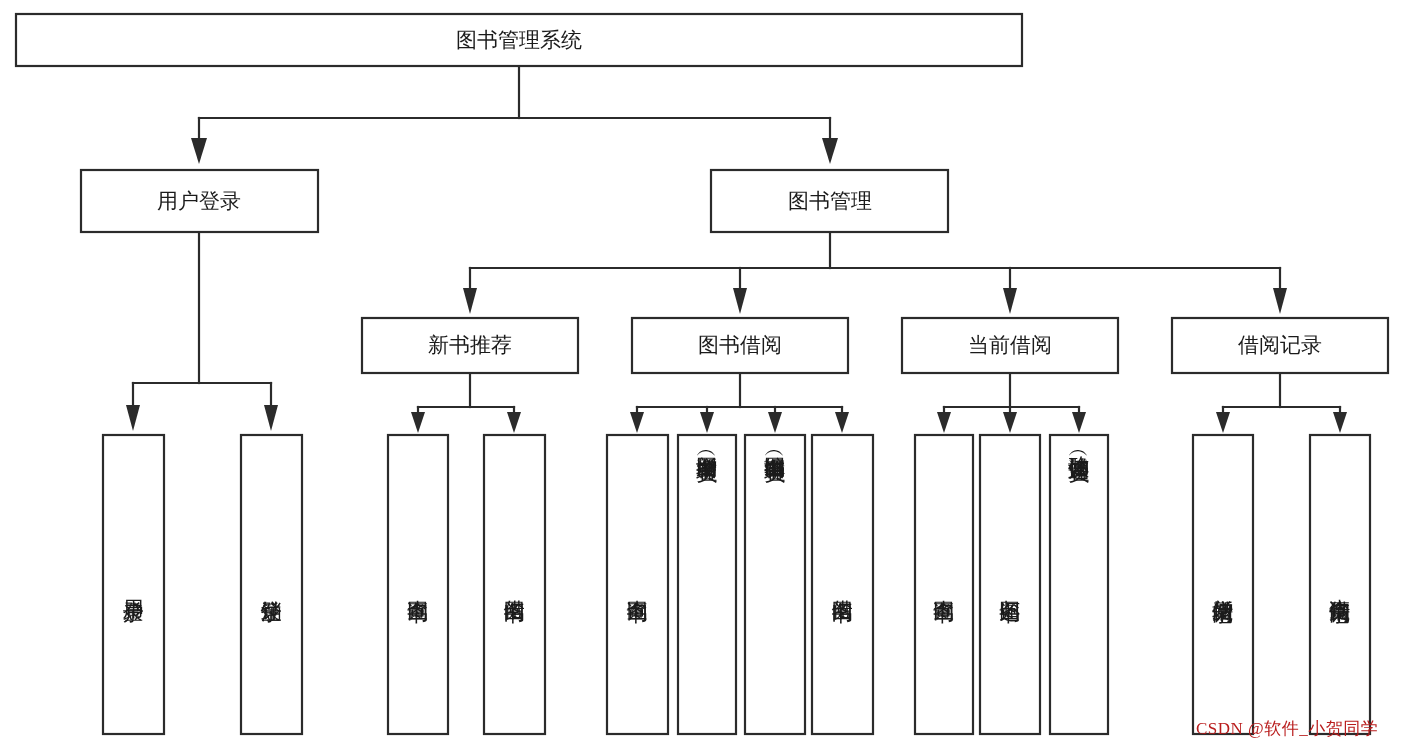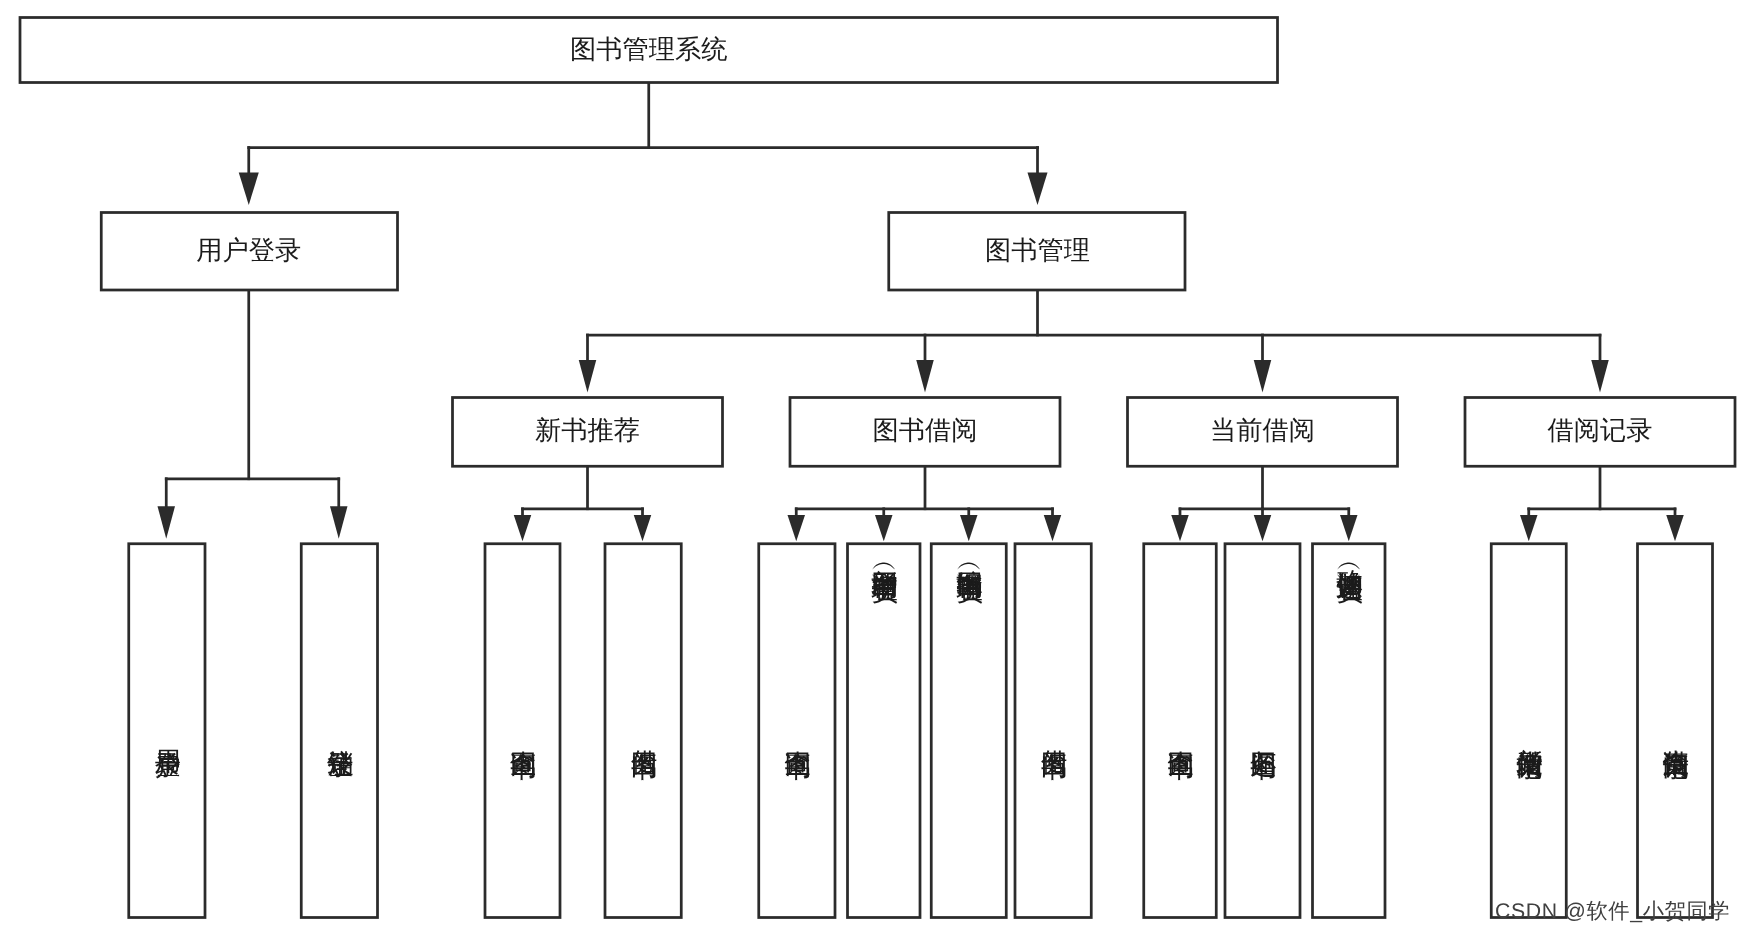--- a/index.html
+++ b/index.html
@@ -59,23 +59,23 @@
   }
   .vlabel-wrap {
     position: absolute;
     display: flex;
     align-items: center;
     justify-content: center;
     pointer-events: none;
   }
   .watermark {
     position: absolute;
-    font-family: Liberation Sans, sans-serif;
+    font-family: Liberation Serif, serif;
     font-size: 17px;
-    color: #404040;
+    color: #b91c1c;
     white-space: nowrap;
     letter-spacing: 0.5px;
   }
 </style>
 </head>
 <body>
 
 <div id="diagram-root">
 
   <svg class="flow" viewBox="0 0 1405 747">

